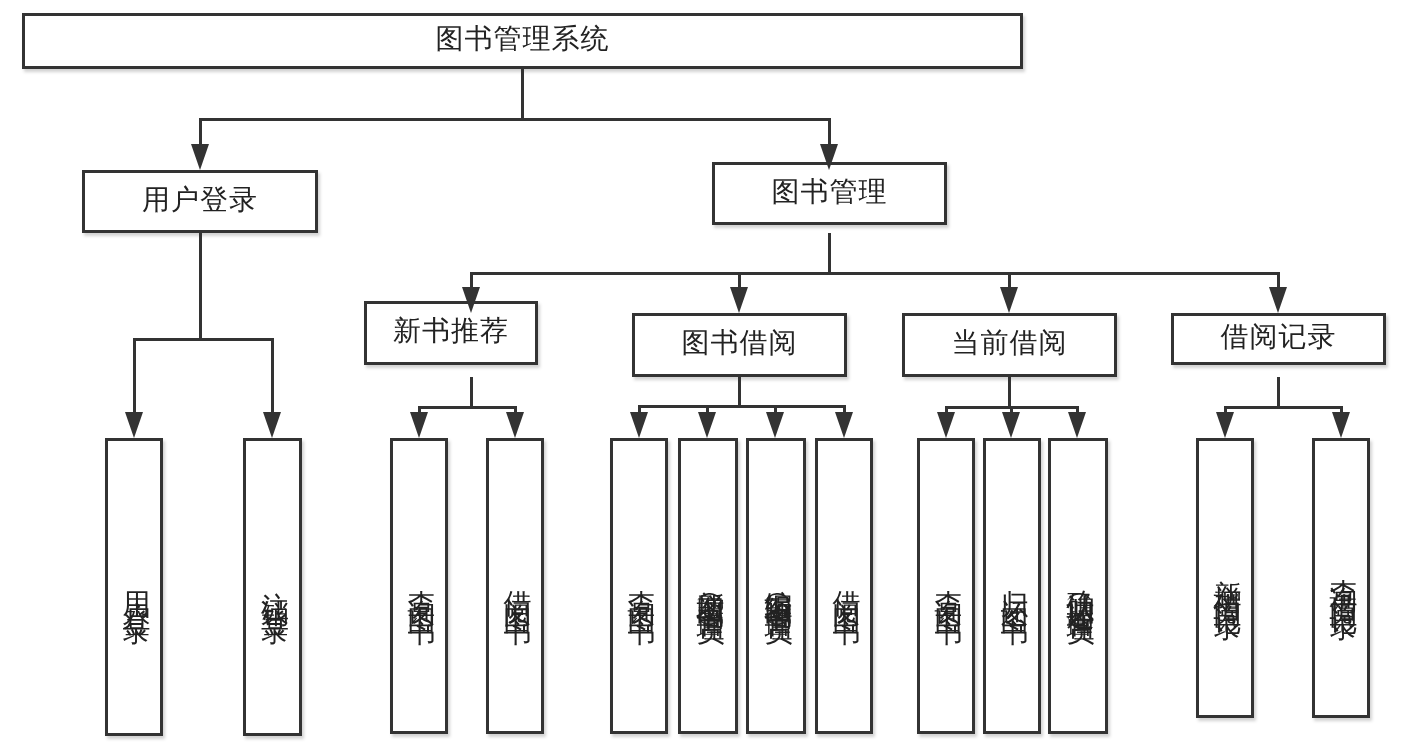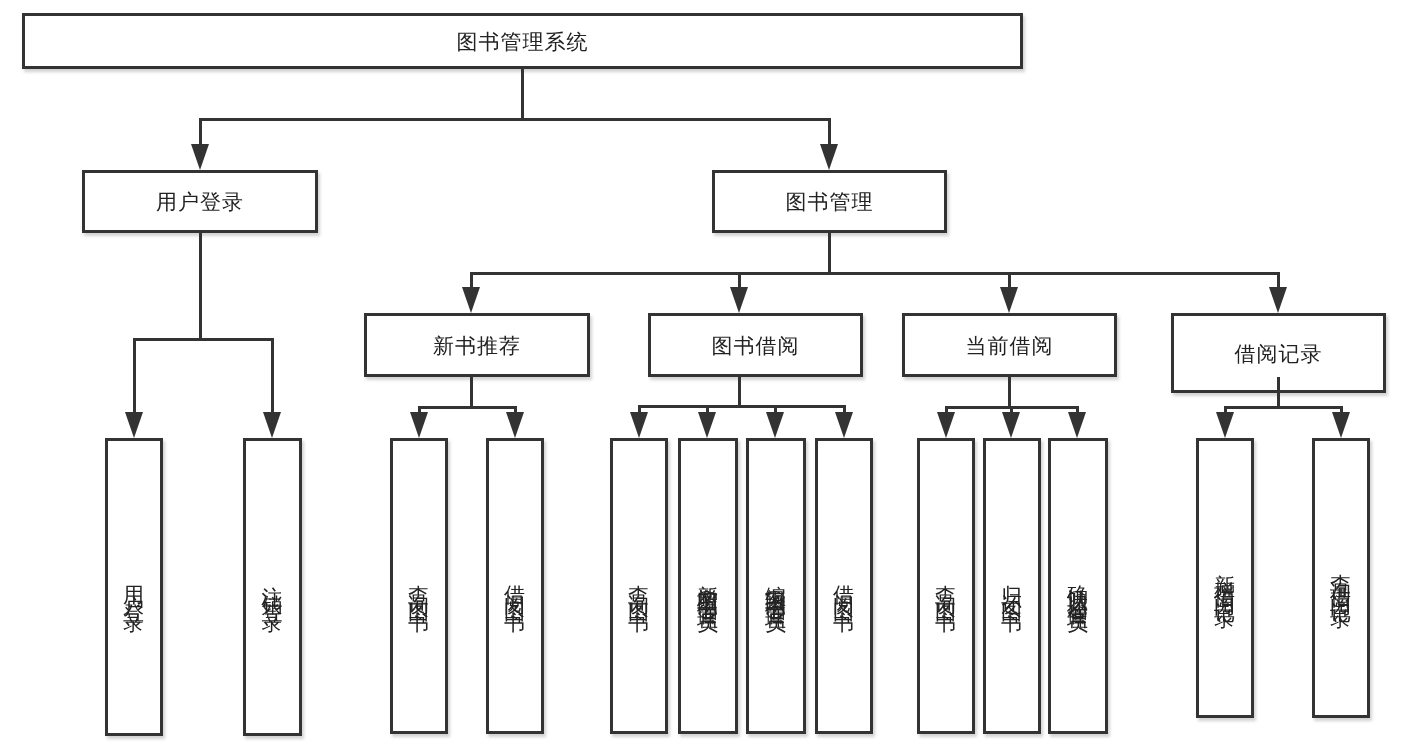--- a/index.html
+++ b/index.html
@@ -12,24 +12,25 @@
     color:#222222;
   }
   .node{
     position:absolute;
     box-sizing:border-box;
     border:3px solid #333333;
     background:#ffffff;
     display:flex;
     align-items:center;
     justify-content:center;
-    font-size:21px;
+    font-size:28px;
     line-height:1;
     letter-spacing:1px;
     box-shadow:2px 3px 3px rgba(0,0,0,0.18);
+    font-family:Liberation Mono, monospace;
   }
   .vbox{
     writing-mode:vertical-rl;
     text-orientation:mixed;
     letter-spacing:9px;
   }
   .hline,.vline{position:absolute;background:#333333;}
   .arrow{
     position:absolute;
     width:0;height:0;
@@ -47,26 +48,26 @@
   }
 </style>
 </head>
 <body>
 
 <div class="canvas">
 
   <div class="node" style="left:22px;top:13px;width:1001px;height:56px;">图书管理系统</div>
 
   <div class="node" style="left:82px;top:170px;width:236px;height:63px;">用户登录</div>
-  <div class="node" style="left:712px;top:170px;width:235px;height:63px;">图书管理</div>
+  <div class="node" style="left:712px;top:162px;width:235px;height:63px;">图书管理</div>
 
-  <div class="node" style="left:364px;top:313px;width:226px;height:64px;">新书推荐</div>
-  <div class="node" style="left:632px;top:313px;width:215px;height:64px;margin-left:16px;">图书借阅</div>
+  <div class="node" style="left:364px;top:301px;width:174px;height:64px;">新书推荐</div>
+  <div class="node" style="left:632px;top:313px;width:215px;height:64px;">图书借阅</div>
   <div class="node" style="left:902px;top:313px;width:215px;height:64px;text-align:center;">当前借阅</div>
-  <div class="node" style="left:1171px;top:313px;width:215px;height:80px;">借阅记录</div>
+  <div class="node" style="left:1171px;top:313px;width:215px;height:52px;">借阅记录</div>
 
   <div class="node vbox" style="left:105px;top:438px;width:58px;height:298px;">用户登录</div>
   <div class="node vbox" style="left:243px;top:438px;width:59px;height:298px;">注销登录</div>
 
   <div class="node vbox" style="left:390px;top:438px;width:58px;height:296px;">查询图书</div>
   <div class="node vbox" style="left:486px;top:438px;width:58px;height:296px;">借阅图书</div>
 
   <div class="node vbox" style="left:610px;top:438px;width:58px;height:296px;">查询图书</div>
   <div class="node vbox" style="left:678px;top:438px;width:60px;height:296px;letter-spacing:4px;">新增图书（管理员）</div>
   <div class="node vbox" style="left:746px;top:438px;width:60px;height:296px;letter-spacing:4px;">编辑图书（管理员）</div>

